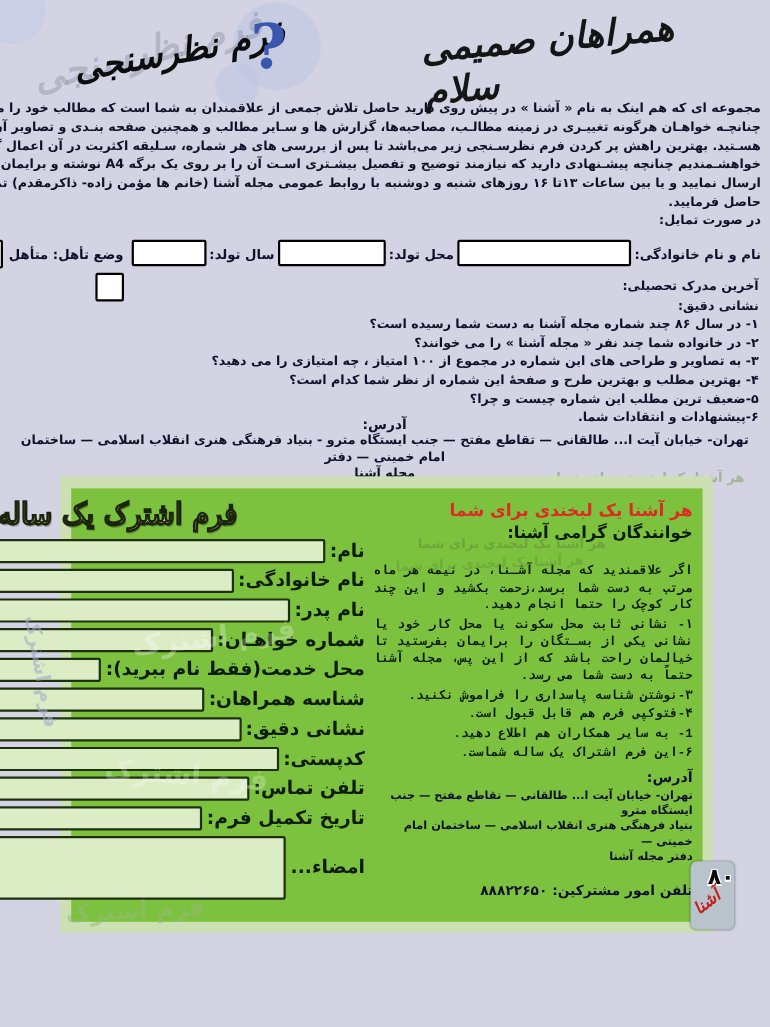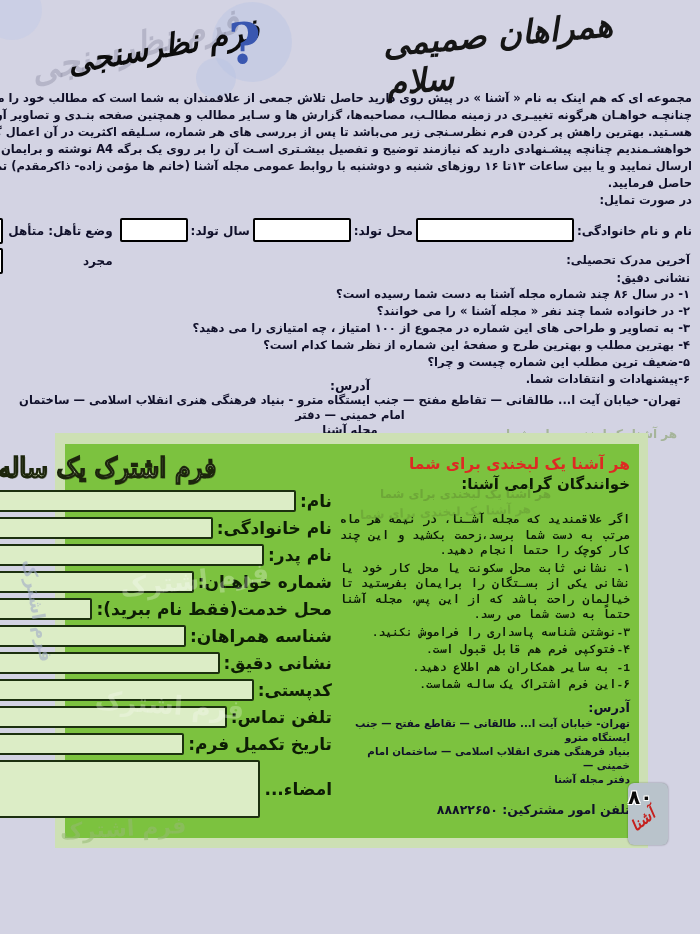--- a/index.html
+++ b/index.html
@@ -69,21 +69,21 @@
   .sub-phone{font-size:12.5px;font-weight:bold;margin-top:16px;}
 
   .field-row{display:flex;align-items:center;gap:4px;margin-bottom:5px;}
   .flabel{font-size:17px;font-weight:bold;color:#0d1c05;white-space:nowrap;order:0;}
   .gbox{flex:1;height:18px;border:2px solid #1c300f;border-radius:2px;background:#dcedc6;font:inherit;padding:0 3px;}
   .gbox.sig{height:54px;}
   .field-row.sig-row{align-items:center;}
 
   
   .badge{position:absolute;left:628px;top:783px;width:40px;height:62px;background:#b9c3cb;border-radius:6px;box-shadow:0 0 2px rgba(0,0,0,.4);}
-  .badge-num{position:absolute;top:2px;left:0;right:0;text-align:left;font-size:20px;font-weight:bold;color:#0a0a0a;text-shadow:-1px -1px 0 #fff,1px -1px 0 #fff,-1px 1px 0 #fff,1px 1px 0 #fff;}
+  .badge-num{position:absolute;top:2px;left:0;right:0;text-align:right;font-size:20px;font-weight:bold;color:#0a0a0a;text-shadow:-1px -1px 0 #fff,1px -1px 0 #fff,-1px 1px 0 #fff,1px 1px 0 #fff;}
   .badge-logo{position:absolute;top:28px;left:2px;font-size:15px;font-weight:bold;color:#c5201d;transform:rotate(-38deg);font-family:"DejaVu Serif",serif;font-style:italic;}
 </style>
 </head>
 <body>
 
 <div class="page">
 
   <div class="circ c1"></div>
   <div class="circ c2"></div>
   <div class="circ c3"></div>
@@ -108,21 +108,20 @@
   <div class="personal">
     <span class="plabel">نام و نام خانوادگی:</span>
     <input type="text" class="tbox w-name" style="">
     <span class="plabel">محل تولد:</span>
     <input type="text" class="tbox w-place" style="">
     <span class="plabel">سال تولد:</span>
     <input type="text" class="tbox w-year" style="">
     <div class="marital">
       <span class="plabel">وضع تأهل: متأهل</span>
       <span class="checkbox"></span>
-      <span class="plabel">مجرد</span>
       <span class="checkbox"></span>
     </div>
   </div>
 
   <div class="line-right edu">آخرین مدرک تحصیلی:</div>
   <div class="line-right addr-exact">نشانی دقیق:</div>
 
   <div class="questions">
     <div>۱- در سال ۸۶ چند شماره مجله آشنا به دست شما رسیده است؟</div>
     <div>۲- در خانواده شما چند نفر « مجله آشنا » را می خوانند؟</div>

